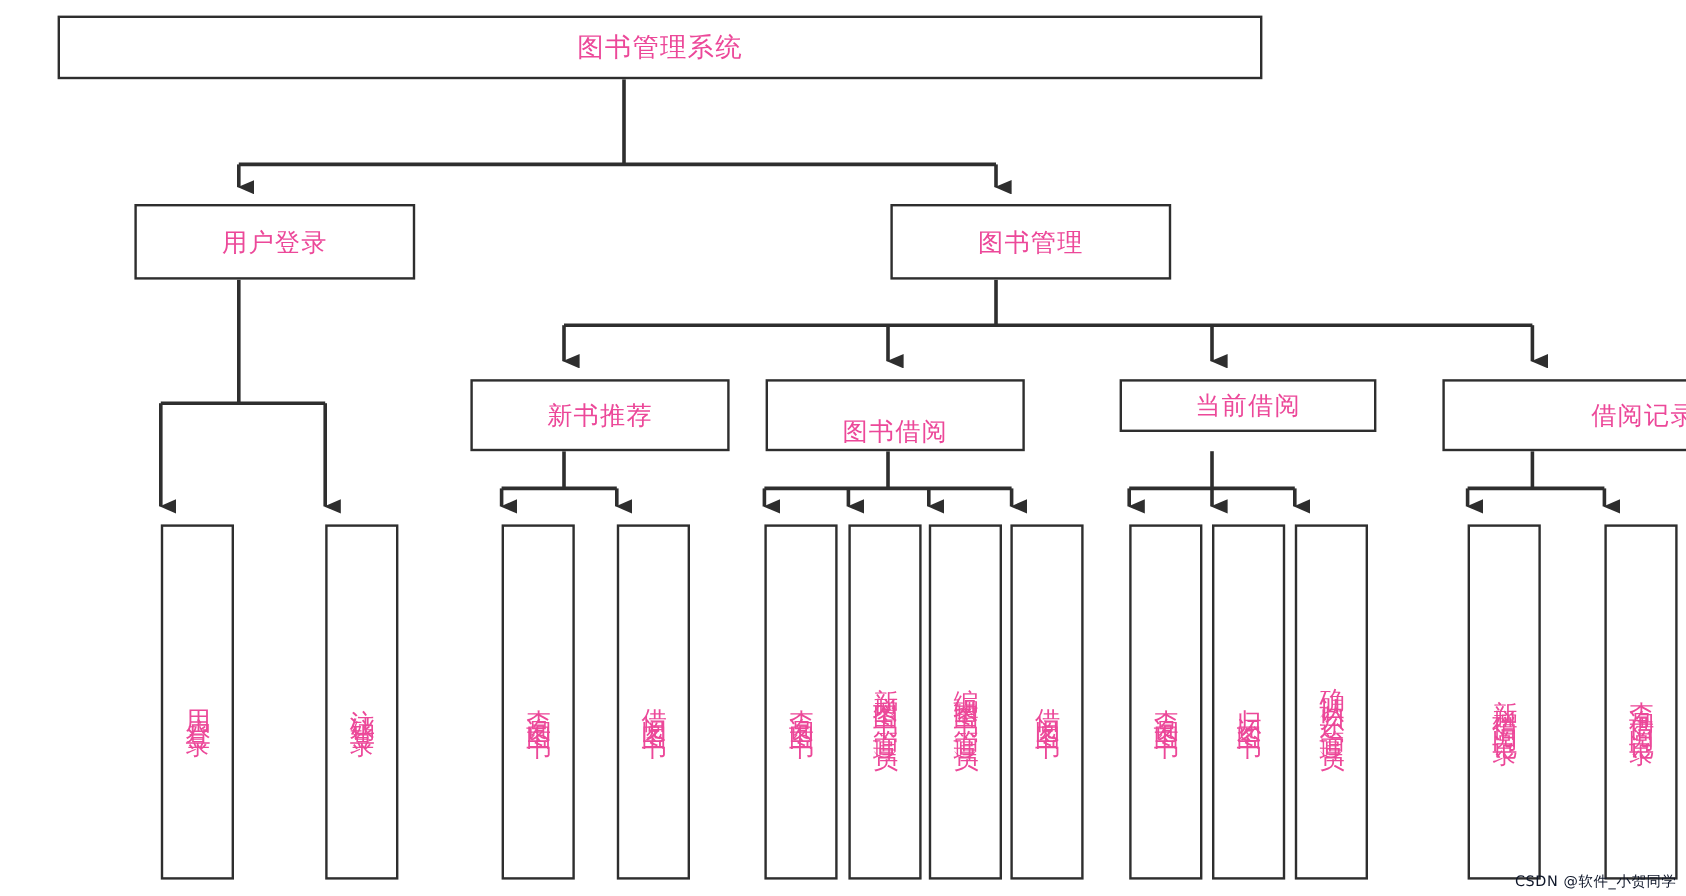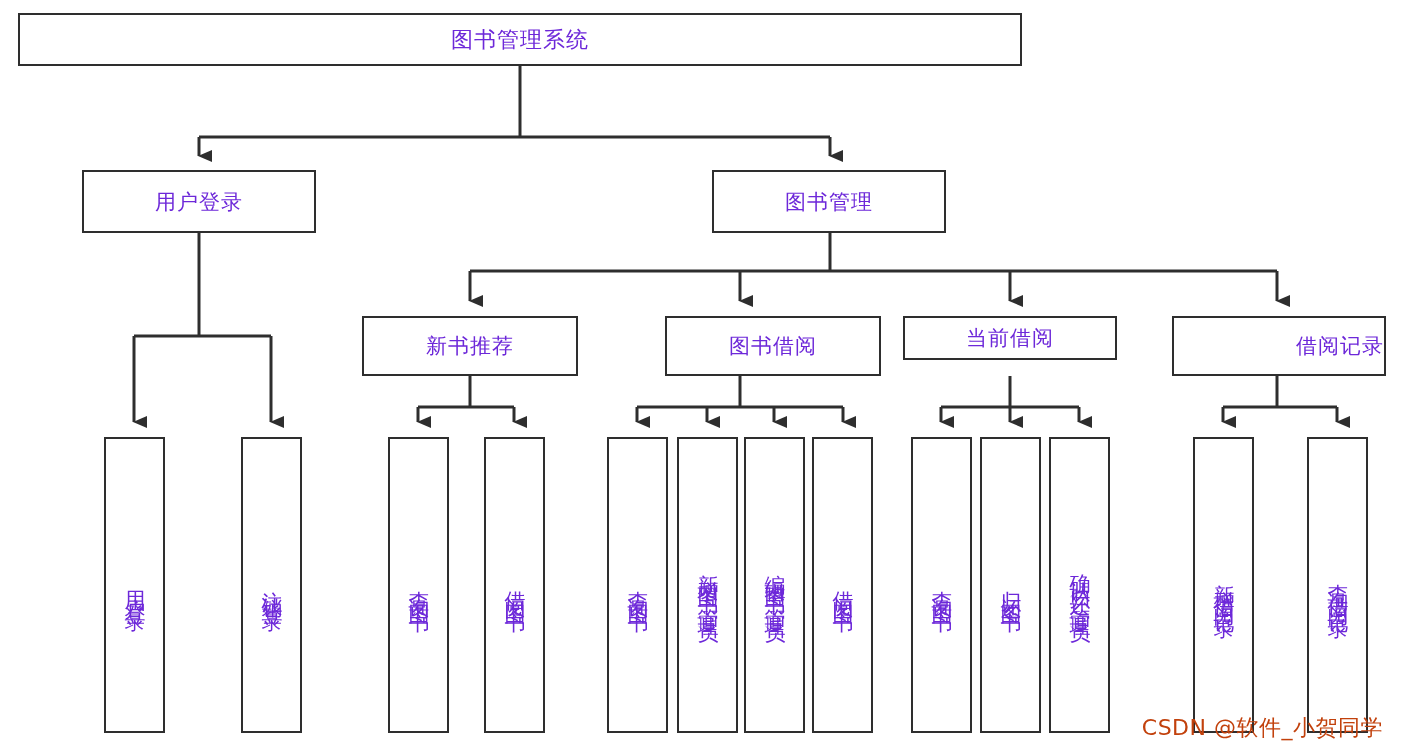--- a/index.html
+++ b/index.html
@@ -26,21 +26,22 @@
     pointer-events: none;
   }
   .node {
     position: absolute;
     box-sizing: border-box;
     border: 2.5px solid #2e2e2e;
     background: #ffffff;
     display: flex;
     align-items: center;
     justify-content: center;
-    color: #6d28d9;
+    color: #ec4899;
+    margin-left: 30px;
   }
   .node.h {
     
     font-size: 21px;
     letter-spacing: 1px;
   }
   .node.v {
     
     writing-mode: vertical-rl;
     text-orientation: upright;
@@ -51,24 +52,24 @@
   }
   .node.root {
     font-size: 22px;
   }
   .node .label {
     display: block;
     white-space: nowrap;
   }
   .watermark {
     position: absolute;
-    right: 22px;
+    right: 8px;
     bottom: 4px;
-    font-size: 22px;
-    color: #c2410c;
+    font-size: 12px;
+    color: #0f172a;
     letter-spacing: 0.5px;
     white-space: nowrap;
   }
 </style>
 </head>
 <body>
 
 <div id="canvas">
 
   <svg class="wires" viewBox="0 0 1405 747" xmlns="http://www.w3.org/2000/svg">
@@ -128,21 +129,21 @@
   <div class="node h" style="left:82px; top:170px; width:234px; height:63px;">
     <span class="label">用户登录</span>
   </div>
   <div class="node h" style="left:712px; top:170px; width:234px; height:63px;">
     <span class="label">图书管理</span>
   </div>
 
   <div class="node h" style="left:362px; top:316px; width:216px; height:60px;">
     <span class="label">新书推荐</span>
   </div>
-  <div class="node h" style="left:665px; top:316px; width:216px; height:60px;">
+  <div class="node h" style="left:608px; top:316px; width:216px; height:60px;align-items:flex-end;">
     <span class="label">图书借阅</span>
   </div>
   <div class="node h" style="left:903px; top:316px; width:214px; height:44px;">
     <span class="label">当前借阅</span>
   </div>
   <div class="node h" style="left:1172px; top:316px; width:214px; height:60px;justify-content:flex-end;">
     <span class="label">借阅记录</span>
   </div>
 
   <div class="node v" style="left:104px; top:437px; width:61px; height:296px;">

